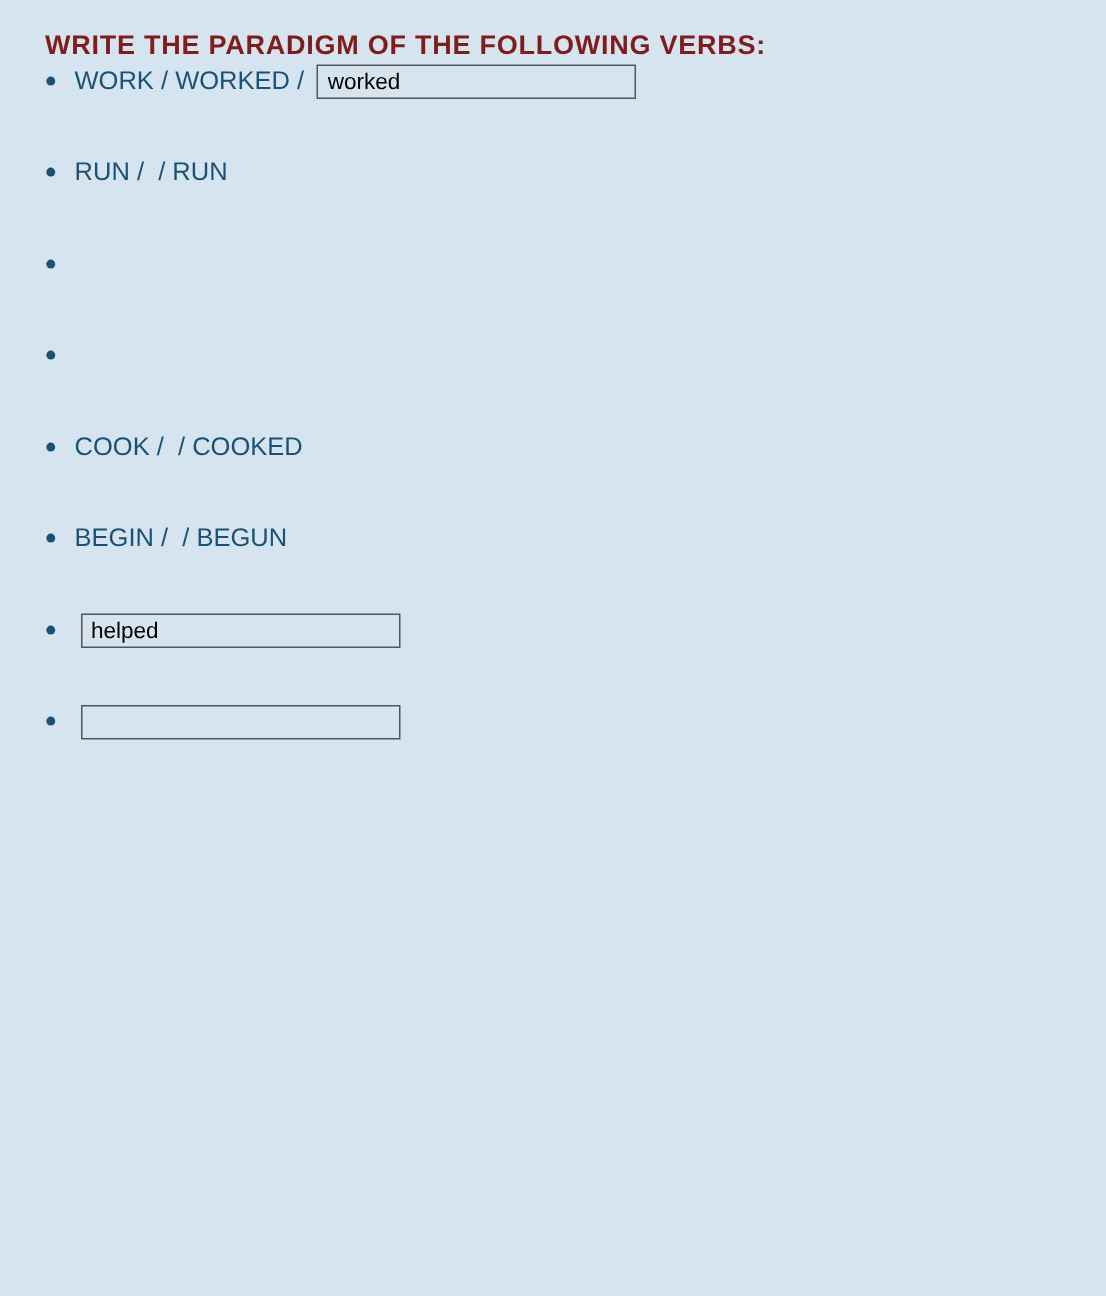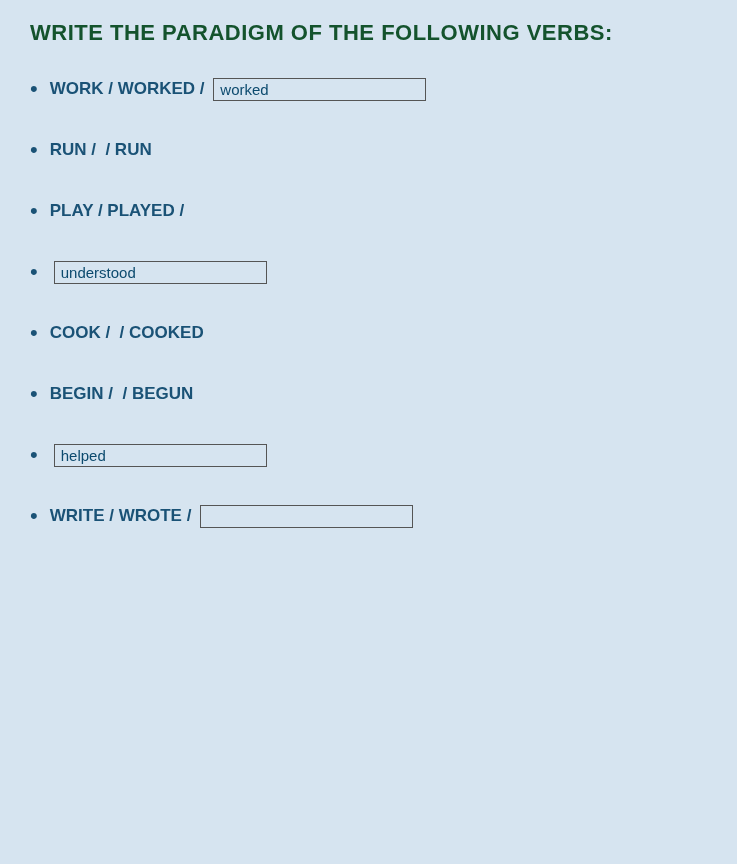--- a/index.html
+++ b/index.html
@@ -10,24 +10,23 @@
 
     body {
       width: 737px;
       min-height: 864px;
       background-color: #d6e4f0;
       font-family: Arial, sans-serif;
       padding: 20px 30px;
     }
 
     .page-title {
-      color: #14532d;
+      color: #7f1d1d;
       font-weight: bold;
-      font-size: 22px;
-      margin-bottom: 30px;
+      font-size: 18px;
       letter-spacing: 0.5px;
     }
 
     .verb-list {
       list-style: none;
       padding: 0;
     }
 
     .verb-item {
       display: flex;
@@ -38,30 +37,30 @@
 
     .bullet {
       color: #1a5276;
       font-size: 22px;
       margin-right: 12px;
       flex-shrink: 0;
     }
 
     .verb-text {
       color: #1a5276;
-      font-weight: bold;
+      font-weight: normal;
       font-size: 17px;
     }
 
     .verb-input {
       border: 1px solid #555;
       background: transparent;
       padding: 2px 6px;
       font-size: 15px;
-      color: #0c4a6e;
+      color: #000000;
       outline: none;
       margin: 0 4px;
       min-width: 70px;
     }
 
     .verb-input.wide {
       min-width: 110px;
     }
 
     .verb-input.medium {
@@ -82,26 +81,24 @@
   </li>
 
   <li class="verb-item">
     <span class="bullet">•</span>
     <span class="verb-text">RUN /&nbsp;</span>
     <span class="verb-text">&nbsp;/ RUN</span>
   </li>
 
   <li class="verb-item">
     <span class="bullet">•</span>
-    <span class="verb-text">PLAY / PLAYED /&nbsp;</span>
   </li>
 
   <li class="verb-item">
     <span class="bullet">•</span>
-    <input class="verb-input wide" type="text" value="understood" style="">
   </li>
 
   <li class="verb-item">
     <span class="bullet">•</span>
     <span class="verb-text">COOK /&nbsp;</span>
     <span class="verb-text">&nbsp;/ COOKED</span>
   </li>
 
   <li class="verb-item">
     <span class="bullet">•</span>
@@ -109,17 +106,16 @@
     <span class="verb-text">&nbsp;/ BEGUN</span>
   </li>
 
   <li class="verb-item">
     <span class="bullet">•</span>
     <input class="verb-input medium" type="text" value="helped" style="">
   </li>
 
   <li class="verb-item">
     <span class="bullet">•</span>
-    <span class="verb-text">WRITE / WROTE /&nbsp;</span>
     <input class="verb-input" type="text" value="" style="">
   </li>
 
 </ul>
 
 </body></html>

